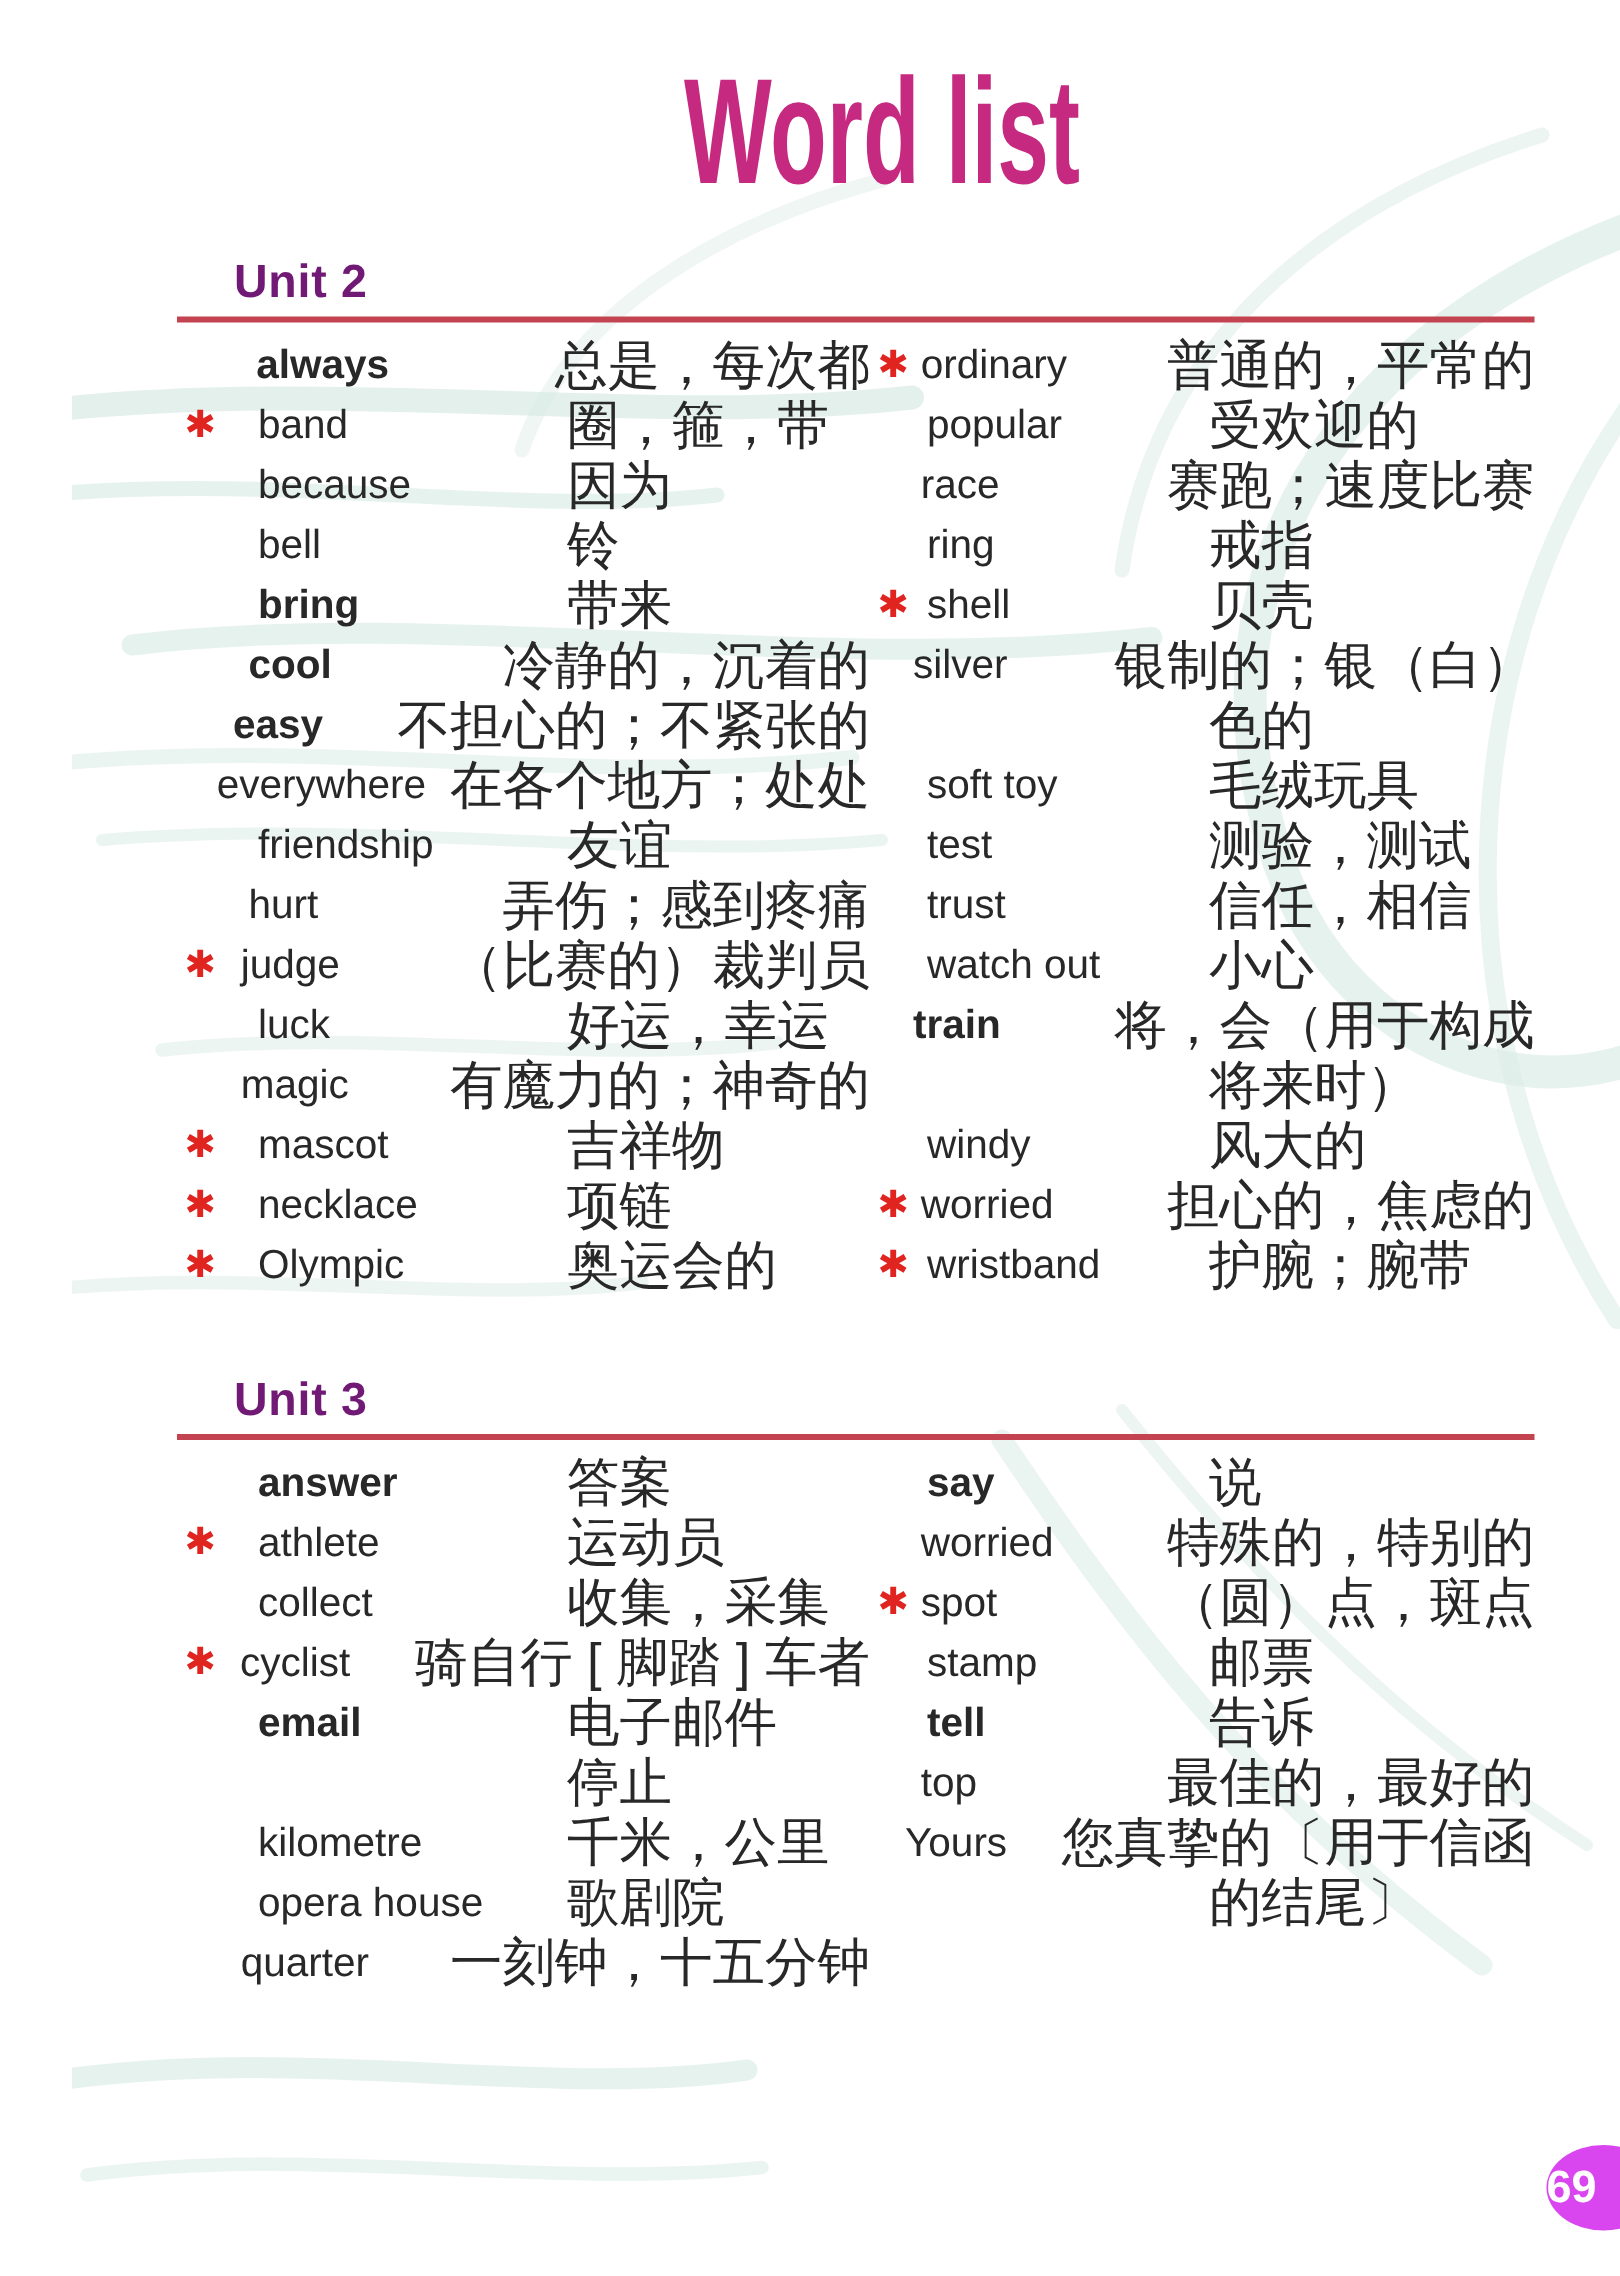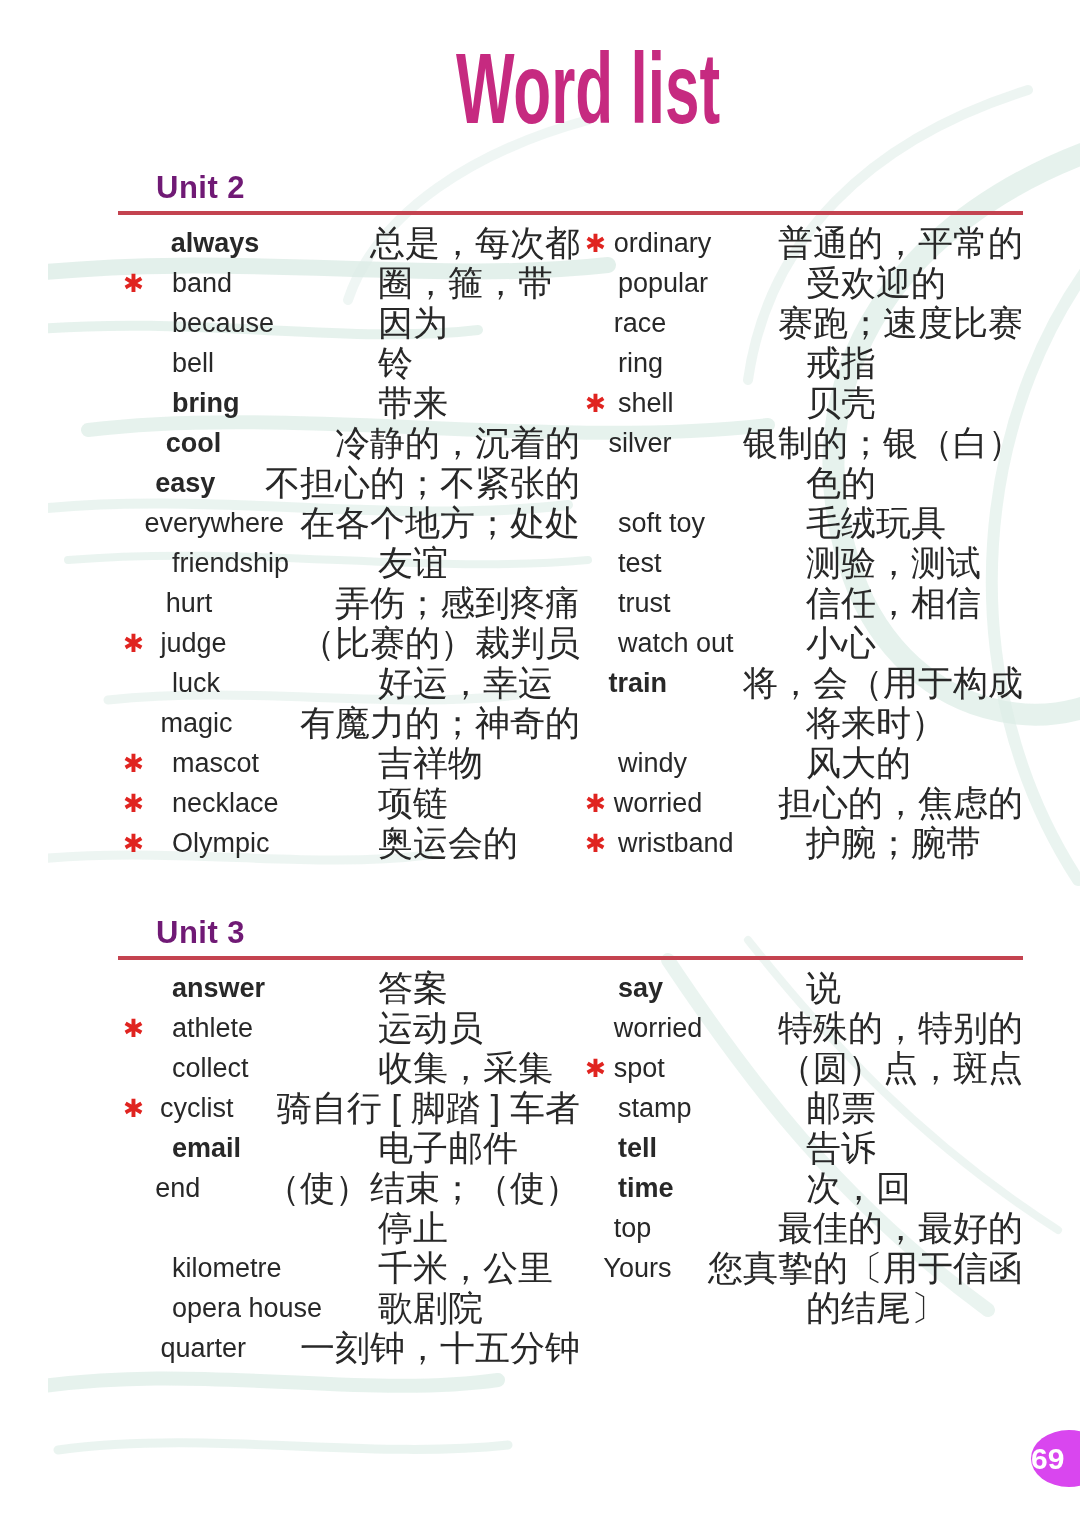--- a/index.html
+++ b/index.html
@@ -338,32 +338,20 @@
           </div>
           <div class="half right">
             <span class="star"></span>
             <span class="en b">tell</span>
             <span class="zh">告诉</span>
           </div>
         </div>
         <div class="row">
           <div class="half left">
             <span class="star"></span>
-            <span class="en">end</span>
-            <span class="zh">（使）结束；（使）</span>
-          </div>
-          <div class="half right">
-            <span class="star"></span>
-            <span class="en b">time</span>
-            <span class="zh">次，回</span>
-          </div>
-        </div>
-        <div class="row">
-          <div class="half left">
-            <span class="star"></span>
             <span class="en"></span>
             <span class="zh">停止</span>
           </div>
           <div class="half right">
             <span class="star"></span>
             <span class="en">top</span>
             <span class="zh">最佳的，最好的</span>
           </div>
         </div>
         <div class="row">

